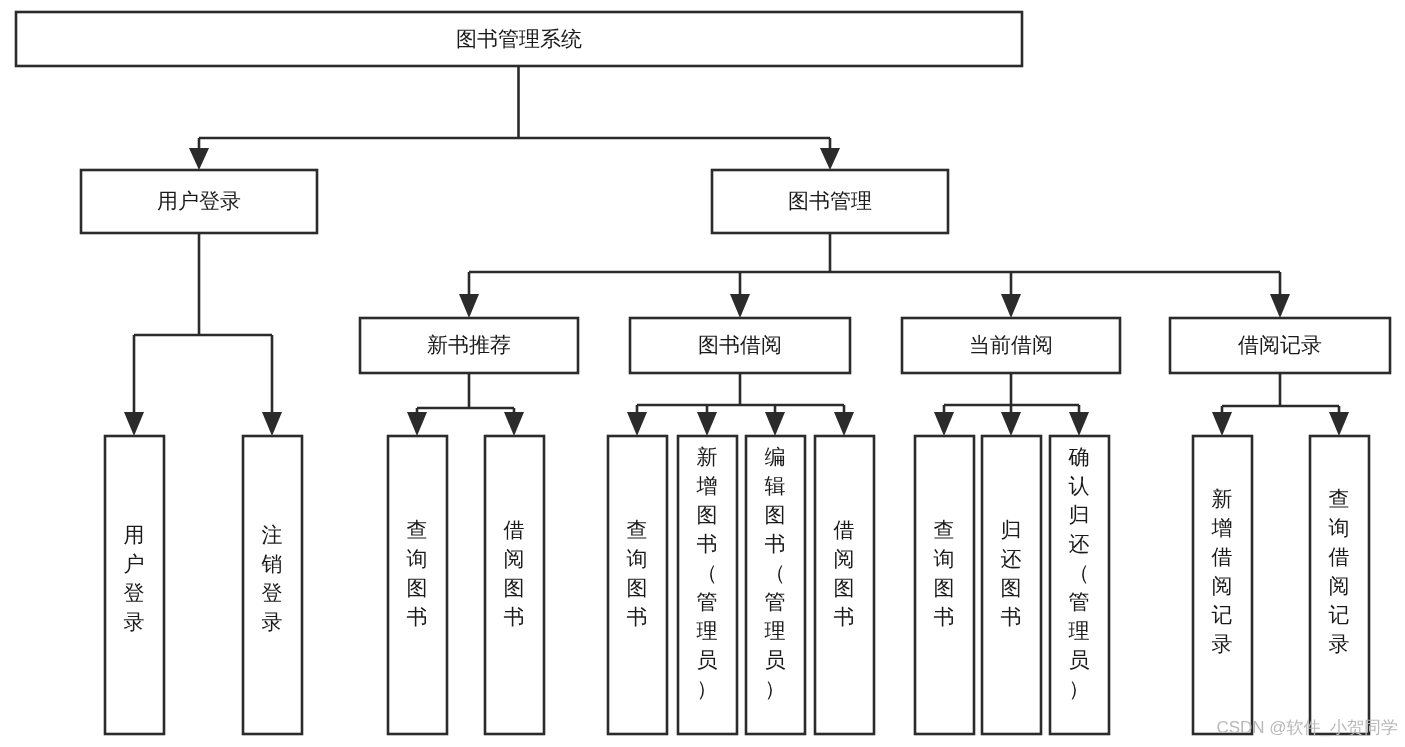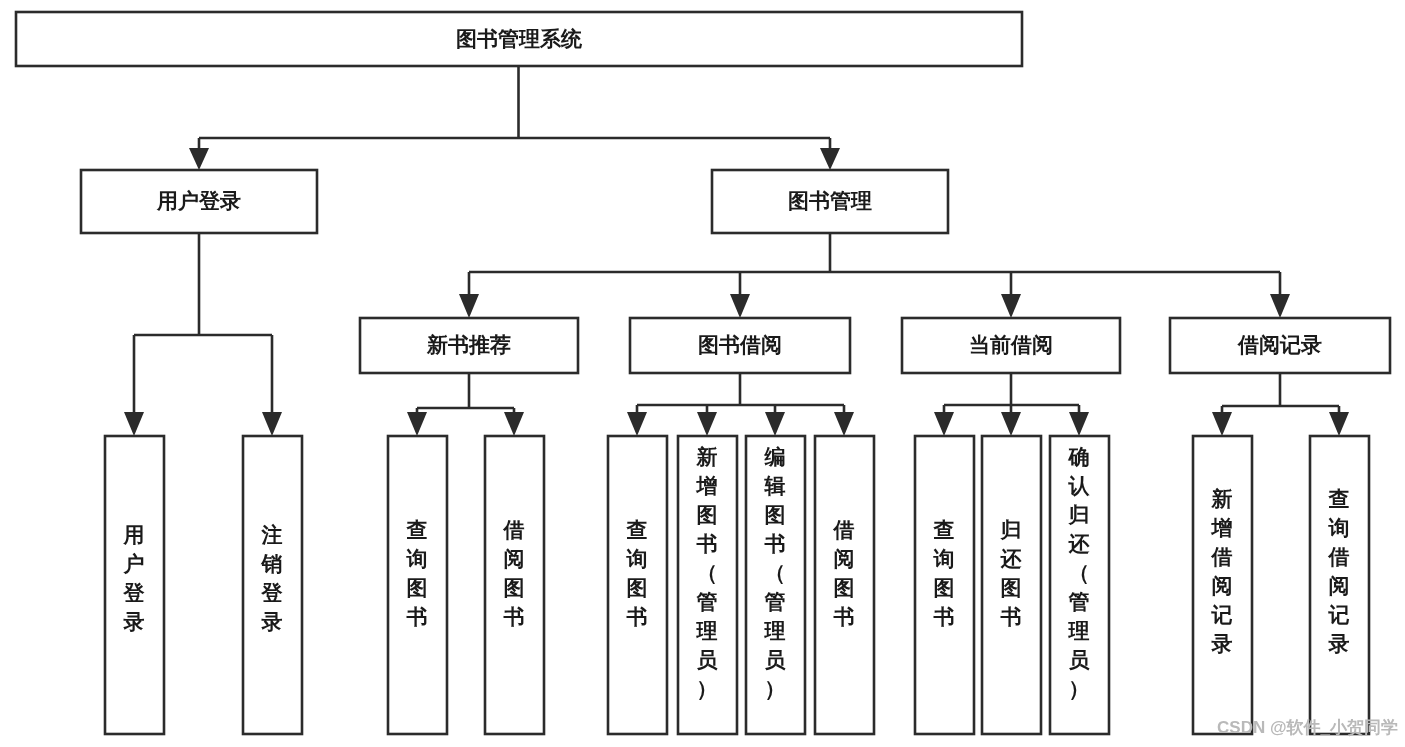--- a/index.html
+++ b/index.html
@@ -11,21 +11,20 @@
     width: 1405px;
     height: 747px;
     font-family: "Liberation Sans", "DejaVu Sans", sans-serif;
     overflow: hidden;
     position: relative;
   }
   #diagram-root {
     position: relative;
     width: 1390px;
     height: 747px;
-    font-weight: bold;
   }
   svg#flow-svg {
     position: absolute;
     left: 0;
     top: 0;
     width: 1405px;
     height: 747px;
     display: block;
   }
   .node-box {

